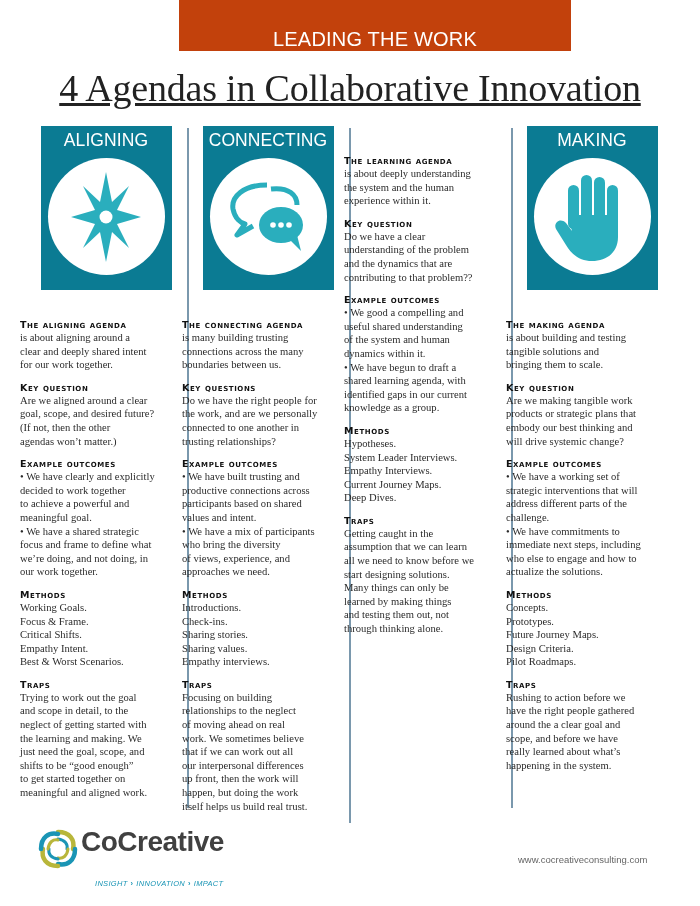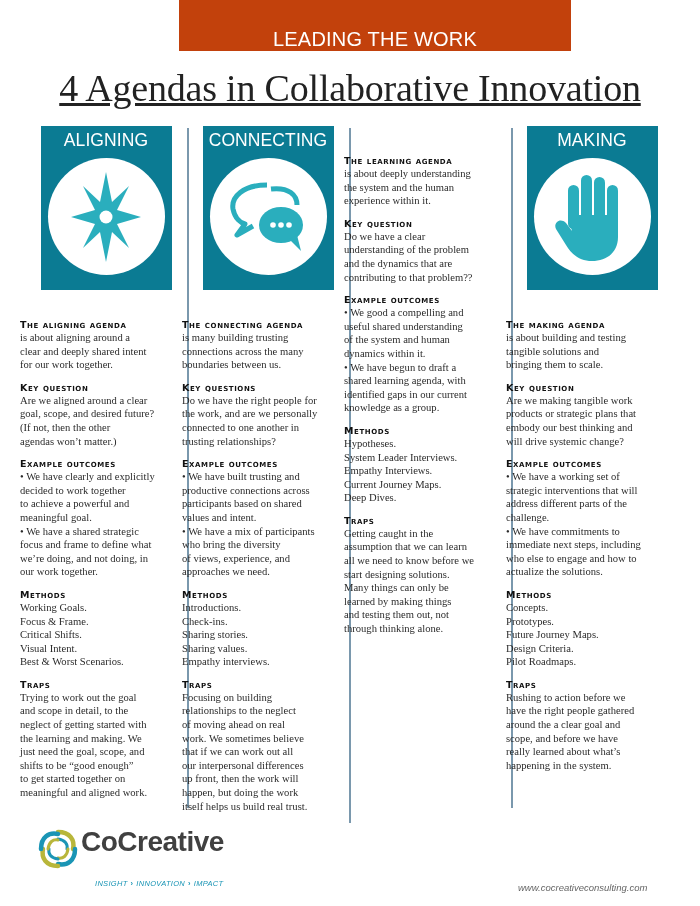--- a/index.html
+++ b/index.html
@@ -39,21 +39,21 @@
     font-variant: small-caps; text-transform: lowercase; color: #111; line-height: 13px;
   }
   .sc-head::first-letter { text-transform: uppercase; }
   .sec { margin-bottom: 9px; }
   .line { display: block; white-space: nowrap; }
 
   .footer-logo { position: absolute; left: 37px; top: 828px; width: 200px; height: 40px; }
   .logo-word { position: absolute; left: 44px; top: -2px; font-family: "Liberation Sans", sans-serif; font-weight: bold; font-size: 28px; color: #404040; letter-spacing: -0.5px; text-align: right; }
   .logo-tag { position: absolute; left: 58px; top: 29px; font-family: "Liberation Sans", sans-serif; font-style: italic; font-size: 7.5px; color: #1a95b5; letter-spacing: 0.3px; white-space: nowrap; margin-top: 22px; }
   .logo-tag .chev { color: #1a95b5; font-style: normal; font-weight: bold; margin: 0 3px; }
-  .website { position: absolute; left: 518px; top: 882px; font-family: "Liberation Sans", sans-serif; font-size: 9.5px; color: #666666; font-style: italic; }
+  .website { position: absolute; left: 518px; top: 854px; font-family: "Liberation Sans", sans-serif; font-size: 9.5px; color: #666666; }
 </style>
 </head>
 <body>
 
 <div class="banner">
   <span>LEADING THE WORK</span>
 </div>
 <div class="title">4 Agendas in Collaborative Innovation</div>
 
 <div class="divider" style="left:187px;height:680px;"></div>
@@ -94,21 +94,21 @@
           <span class="line">• We have a shared strategic</span>
           <span class="line">focus and frame to define what</span>
           <span class="line">we’re doing, and not doing, in</span>
           <span class="line">our work together.</span>
         </div>
         <div class="sec">
           <div class="sc-head">Methods</div>
           <span class="line">Working Goals.</span>
           <span class="line">Focus &amp; Frame.</span>
           <span class="line">Critical Shifts.</span>
-          <span class="line">Visual Intent.</span>
+          <span class="line">Empathy Intent.</span>
           <span class="line">Best &amp; Worst Scenarios.</span>
         </div>
         <div class="sec">
           <div class="sc-head">Traps</div>
           <span class="line">Trying to work out the goal</span>
           <span class="line">and scope in detail, to the</span>
           <span class="line">neglect of getting started with</span>
           <span class="line">the learning and making. We</span>
           <span class="line">just need the goal, scope, and</span>
           <span class="line">shifts to be “good enough”</span>

